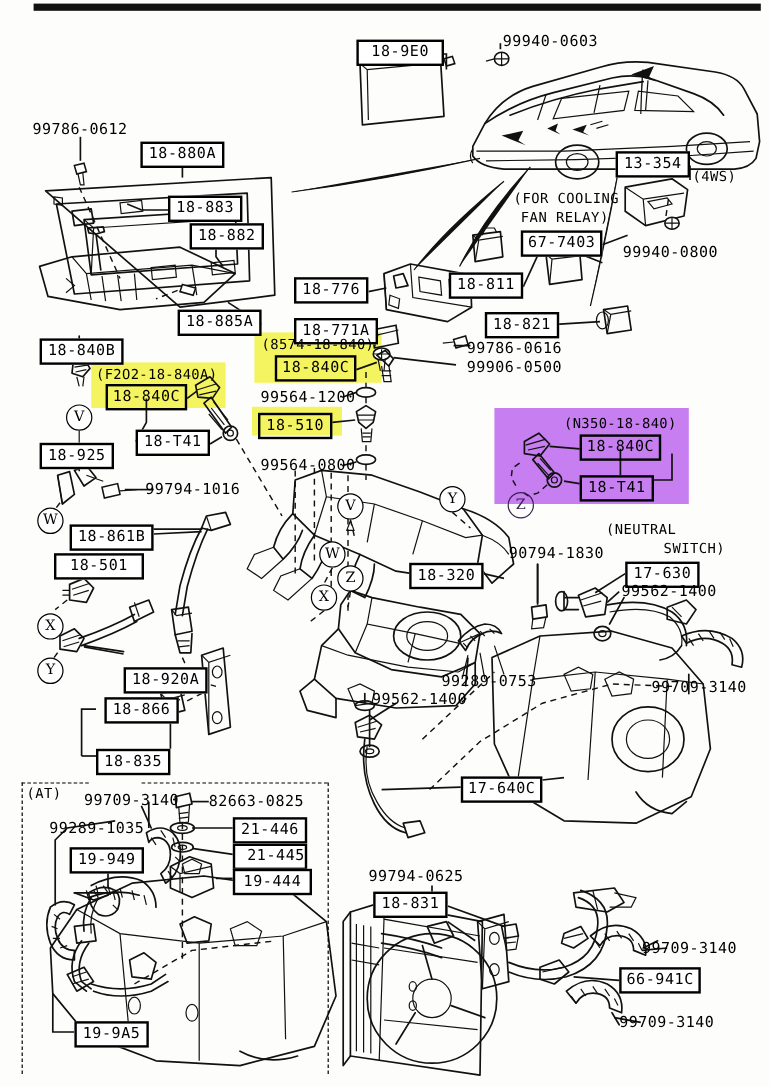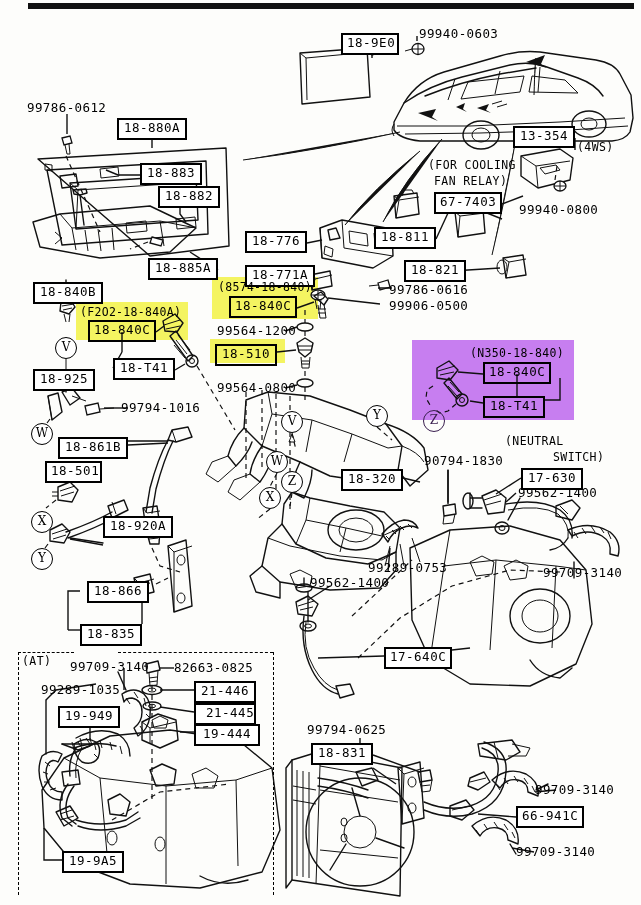--- a/index.html
+++ b/index.html
@@ -538,42 +538,42 @@
       <path d="M516 817 L478 814"></path>
       <path d="M512 848 L534 852"></path>
     </g>
   </svg>
 
   <div class="dash-h" style="left:18px;top:652px;width:56px;"></div>
   <div class="dash-h" style="left:118px;top:652px;width:155px;"></div>
   <div class="dash-v" style="left:273px;top:652px;height:243px;"></div>
   <div class="dash-v" style="left:18px;top:652px;height:243px;"></div>
 
-  <div class="pbox" style="left:297px;top:33px;width:58px;margin-left:44px;">18-9E0</div>
+  <div class="pbox" style="left:297px;top:33px;width:73px;">18-9E0</div>
   <div class="pbox" style="left:117px;top:118px;width:70px;">18-880A</div>
   <div class="pbox" style="left:140px;top:163px;width:62px;">18-883</div>
   <div class="pbox" style="left:158px;top:186px;width:62px;">18-882</div>
   <div class="pbox" style="left:148px;top:258px;width:70px;">18-885A</div>
   <div class="pbox" style="left:513px;top:126px;width:62px;">13-354</div>
   <div class="pbox" style="left:434px;top:192px;width:68px;">67-7403</div>
   <div class="pbox" style="left:374px;top:227px;width:62px;">18-811</div>
   <div class="pbox" style="left:404px;top:260px;width:62px;">18-821</div>
   <div class="pbox" style="left:245px;top:231px;width:62px;">18-776</div>
   <div class="pbox" style="left:245px;top:265px;width:70px;">18-771A</div>
   <div class="pbox" style="left:229px;top:296px;width:68px;background:transparent;">18-840C</div>
   <div class="pbox" style="left:33px;top:282px;width:70px;">18-840B</div>
   <div class="pbox" style="left:88px;top:320px;width:68px;background:transparent;">18-840C</div>
   <div class="pbox" style="left:113px;top:358px;width:62px;border-width:2.5px;">18-T41</div>
   <div class="pbox" style="left:33px;top:369px;width:62px;">18-925</div>
   <div class="pbox" style="left:215px;top:344px;width:62px;background:transparent;">18-510</div>
   <div class="pbox" style="left:483px;top:362px;width:68px;background:transparent;">18-840C</div>
   <div class="pbox" style="left:483px;top:396px;width:62px;background:transparent;">18-T41</div>
   <div class="pbox" style="left:58px;top:437px;width:70px;">18-861B</div>
-  <div class="pbox" style="left:45px;top:461px;width:57px;text-align:right;">18-501</div>
-  <div class="pbox" style="left:103px;top:516px;width:70px;">18-920A</div>
+  <div class="pbox" style="left:45px;top:461px;width:75px;">18-501</div>
+  <div class="pbox" style="left:103px;top:556px;width:70px;">18-920A</div>
   <div class="pbox" style="left:55px;top:581px;width:62px;margin-left:32px;">18-866</div>
   <div class="pbox" style="left:80px;top:624px;width:62px;">18-835</div>
   <div class="pbox" style="left:341px;top:469px;width:62px;">18-320</div>
   <div class="pbox" style="left:521px;top:468px;width:62px;">17-630</div>
   <div class="pbox" style="left:384px;top:647px;width:68px;">17-640C</div>
   <div class="pbox" style="left:194px;top:681px;width:62px;">21-446</div>
   <div class="pbox" style="left:194px;top:703px;width:62px;padding-left:10px;">21-445</div>
   <div class="pbox" style="left:194px;top:724px;width:66px;">19-444</div>
   <div class="pbox" style="left:58px;top:706px;width:62px;">19-949</div>
   <div class="pbox" style="left:62px;top:851px;width:62px;">19-9A5</div>

